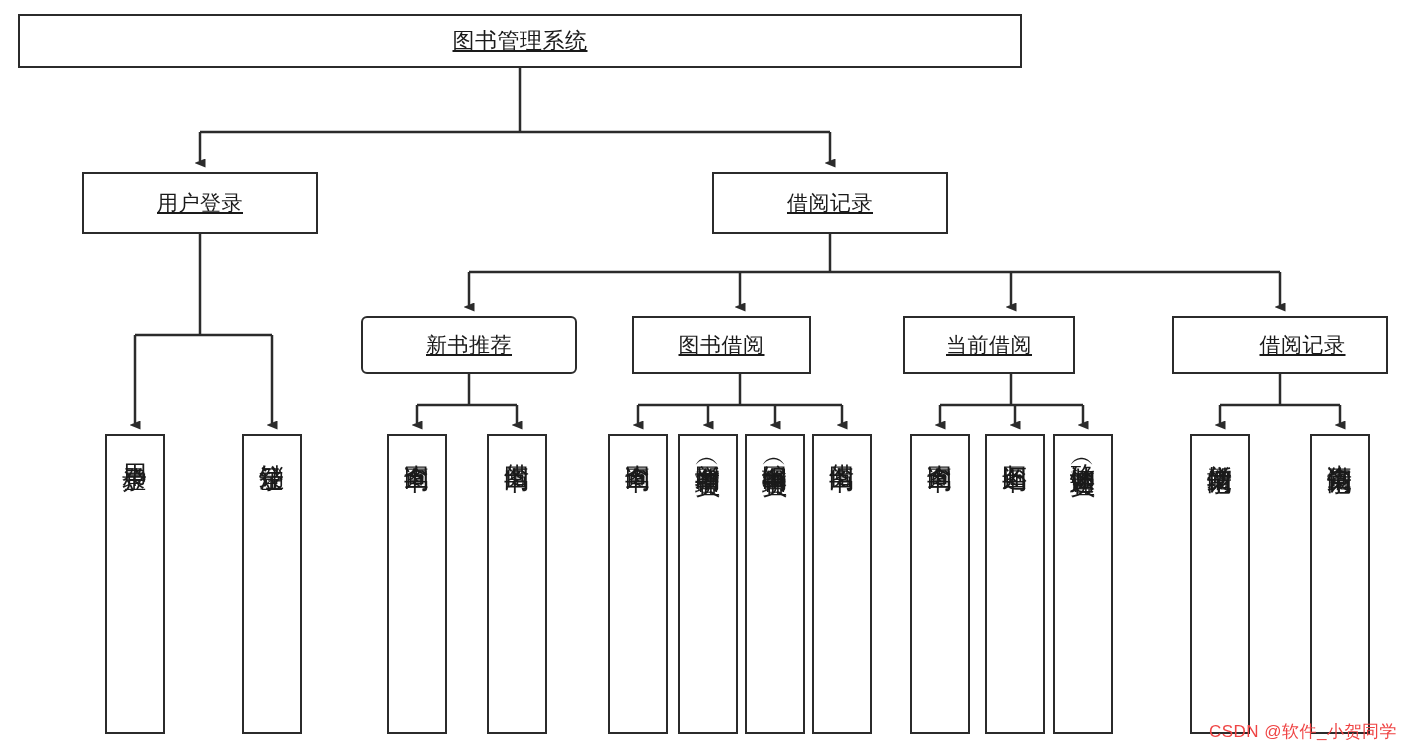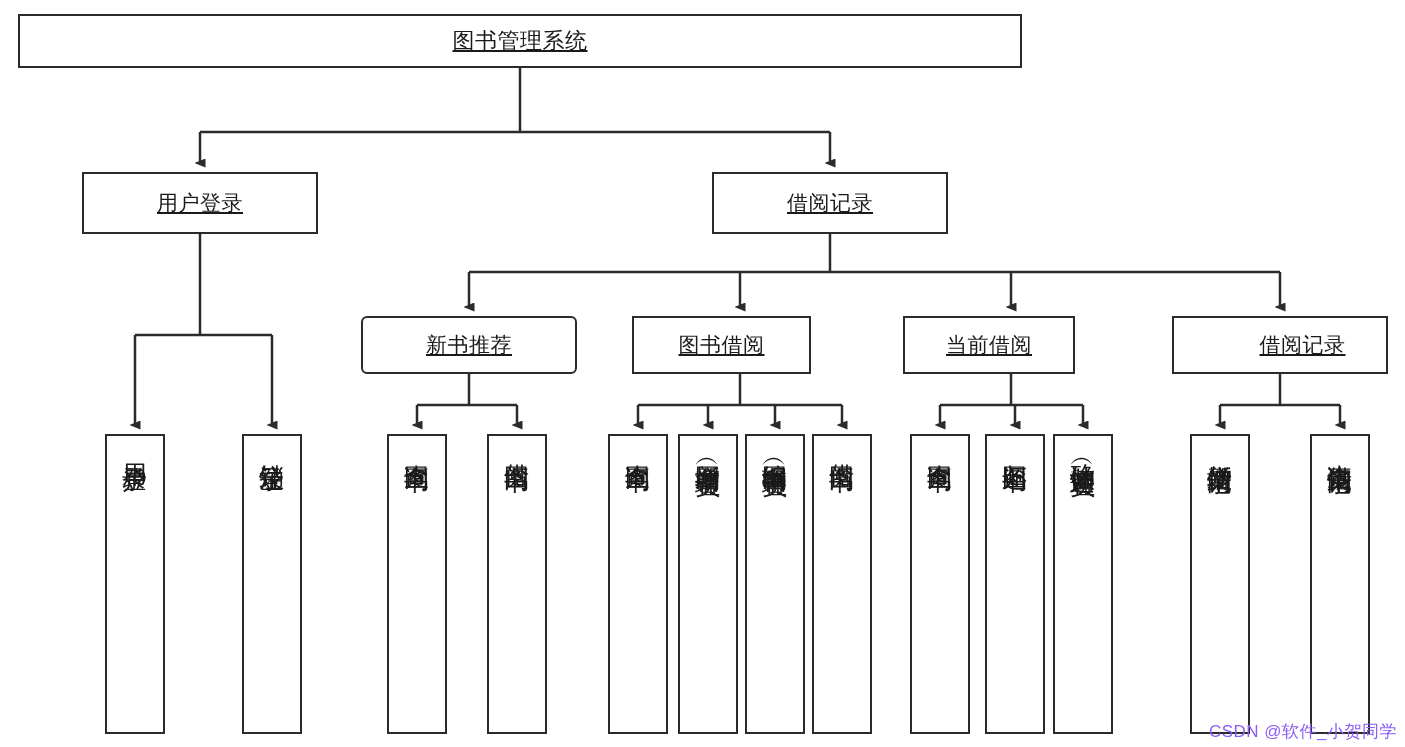--- a/index.html
+++ b/index.html
@@ -61,21 +61,21 @@
     letter-spacing: 1.5px;
     color: #1a1a1a;
     white-space: nowrap;
     text-align: center;
   }
   .watermark {
     position: absolute;
     right: 8px;
     bottom: 4px;
     font-size: 17px;
-    color: #8b5cf6;
+    color: #ef4444;
     letter-spacing: 0.5px;
     white-space: nowrap;
     pointer-events: none;
   }
 </style>
 </head>
 <body>
 
 <div id="diagram-root">
 

